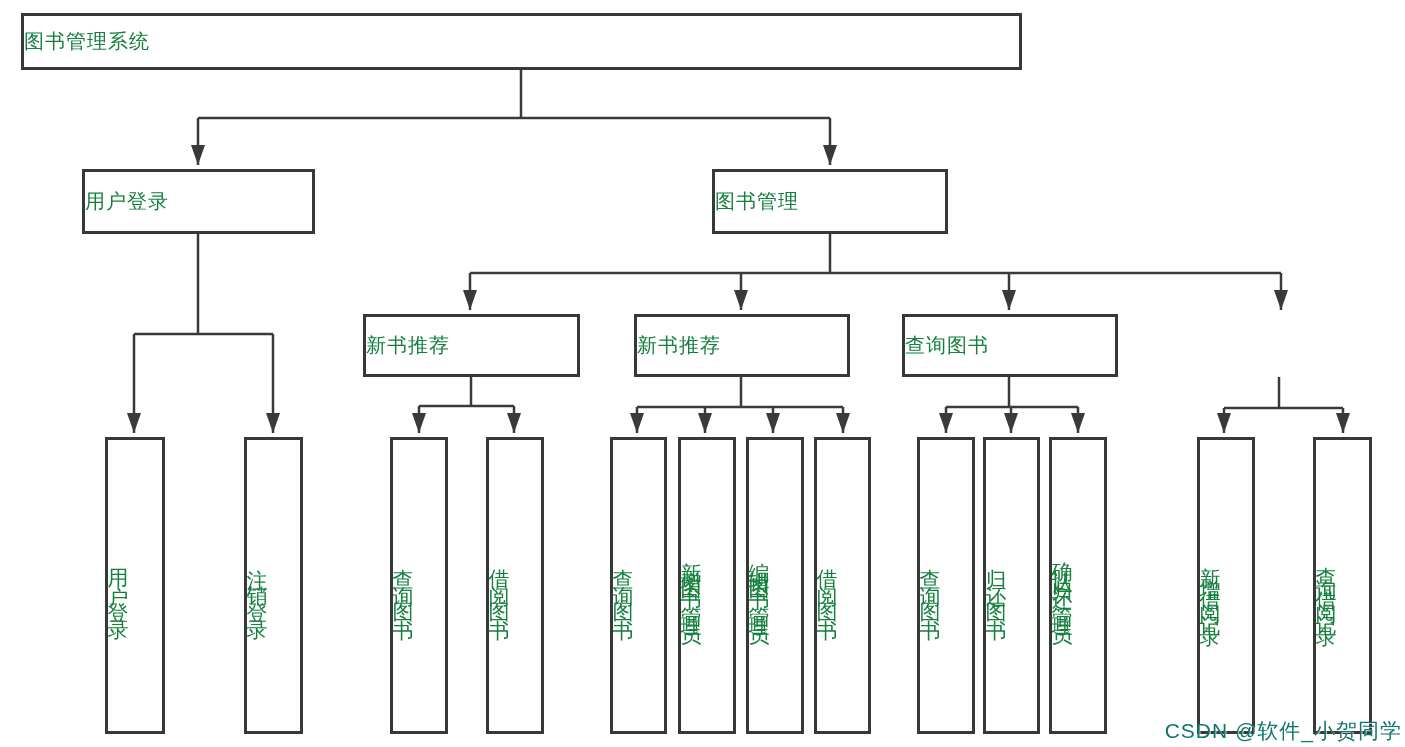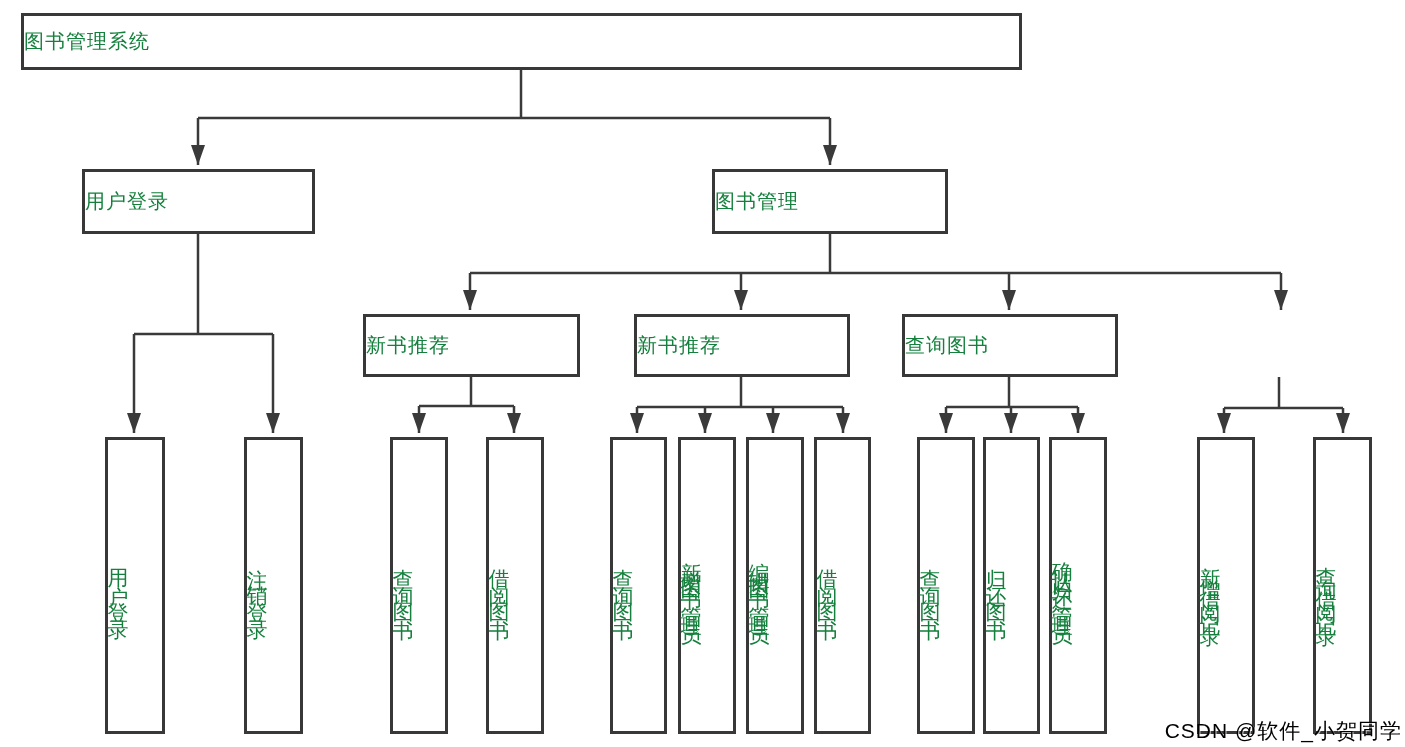--- a/index.html
+++ b/index.html
@@ -55,21 +55,21 @@
   .g4b{left:983px;width:57px;}
   .g4c{left:1049px;}
   .g5a{left:1197px;}
   .g5b{left:1313px;width:59px;}
   .wire{stroke:#3a3a3a;stroke-width:2.5;fill:none;}
   .arrowline{stroke:#3a3a3a;stroke-width:2.5;fill:none;}
   #watermark{
     position:absolute;
     right:3px;bottom:2px;
     font-size:21px;
-    color:#000000;
+    color:#0f766e;
     letter-spacing:1px;
     text-shadow:1px 1px 0 rgba(255,255,255,0.65);
     pointer-events:none;
   }
 </style>
 </head>
 <body>
 
 <div id="canvas">
 

